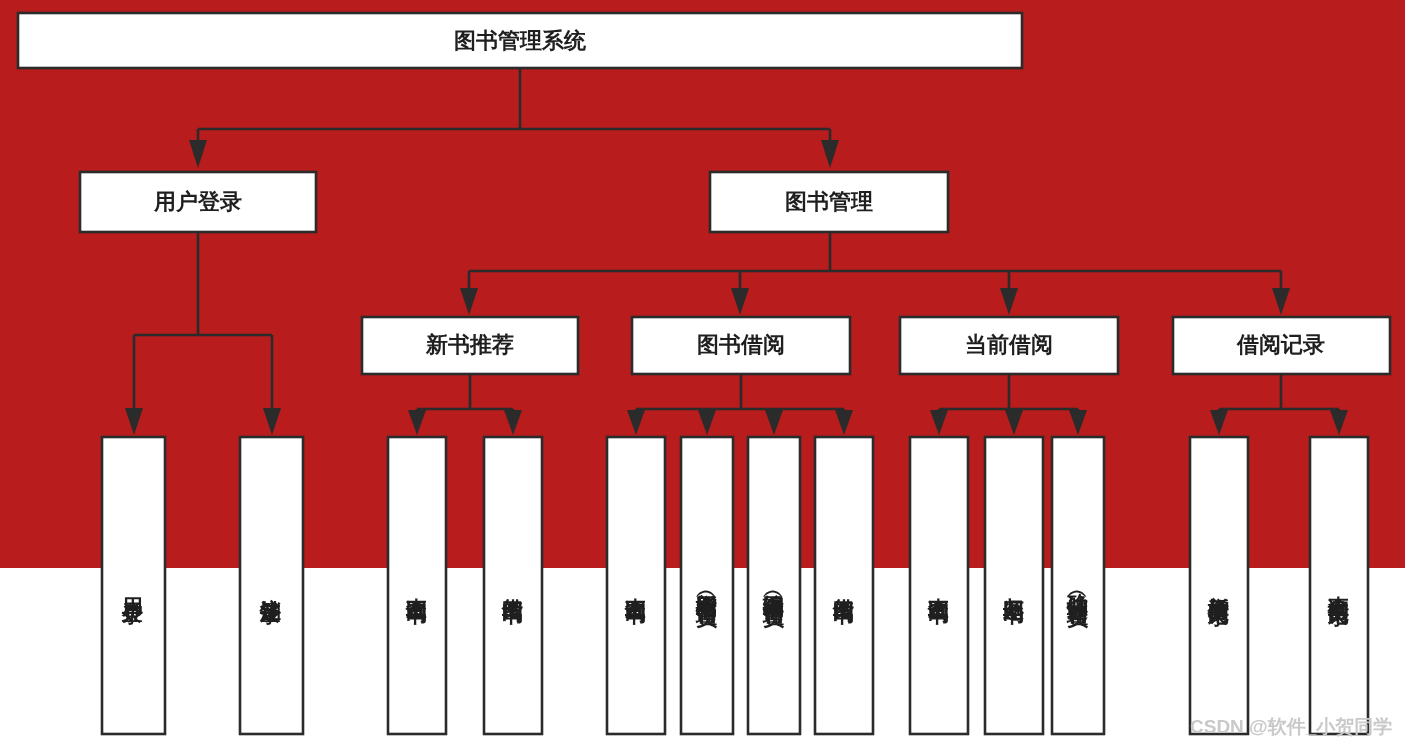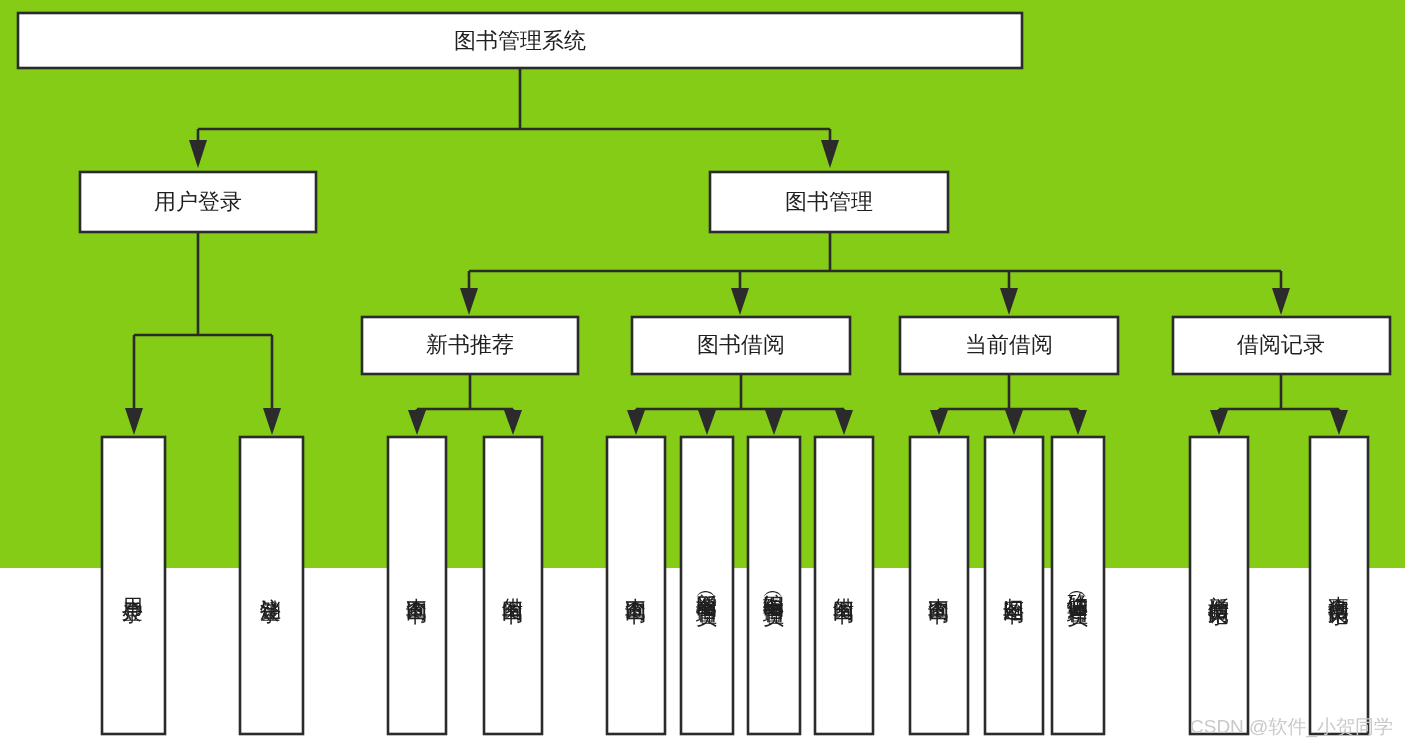--- a/index.html
+++ b/index.html
@@ -10,21 +10,22 @@
   body {
     width: 1405px;
     height: 747px;
     font-family: "Liberation Sans", "DejaVu Sans", sans-serif;
     overflow: hidden;
   }
   #diagram-root {
     position: relative;
     width: 1405px;
     height: 568px;
-    background: #84cc16;
+    background: #b91c1c;
+    font-weight: bold;
   }
   svg.flow {
     position: absolute;
     top: 0;
     left: 0;
     width: 1405px;
     height: 747px;
   }
   .node-box {
     fill: #ffffff;

